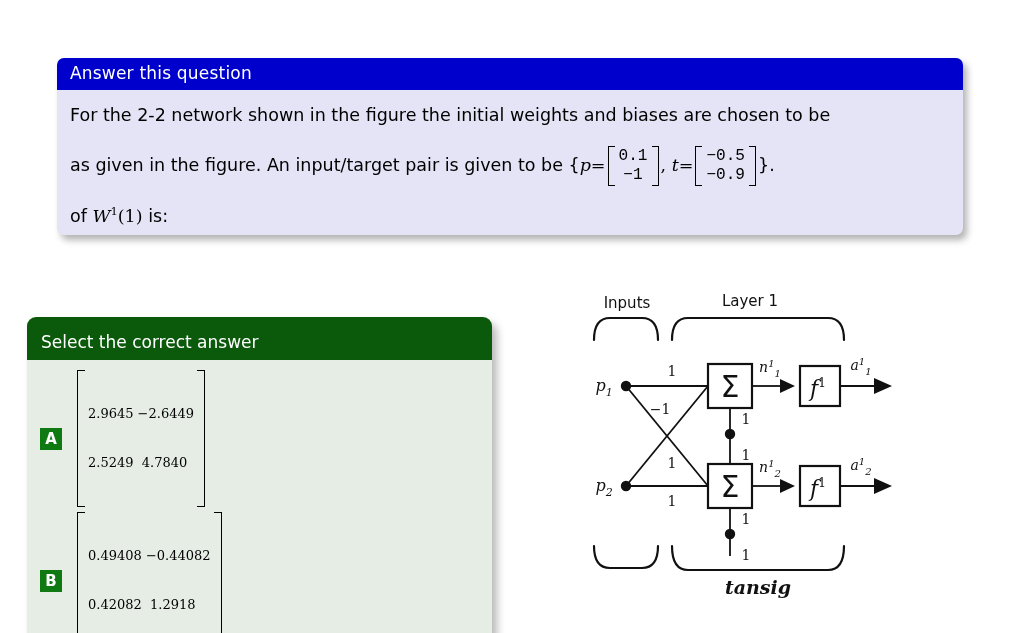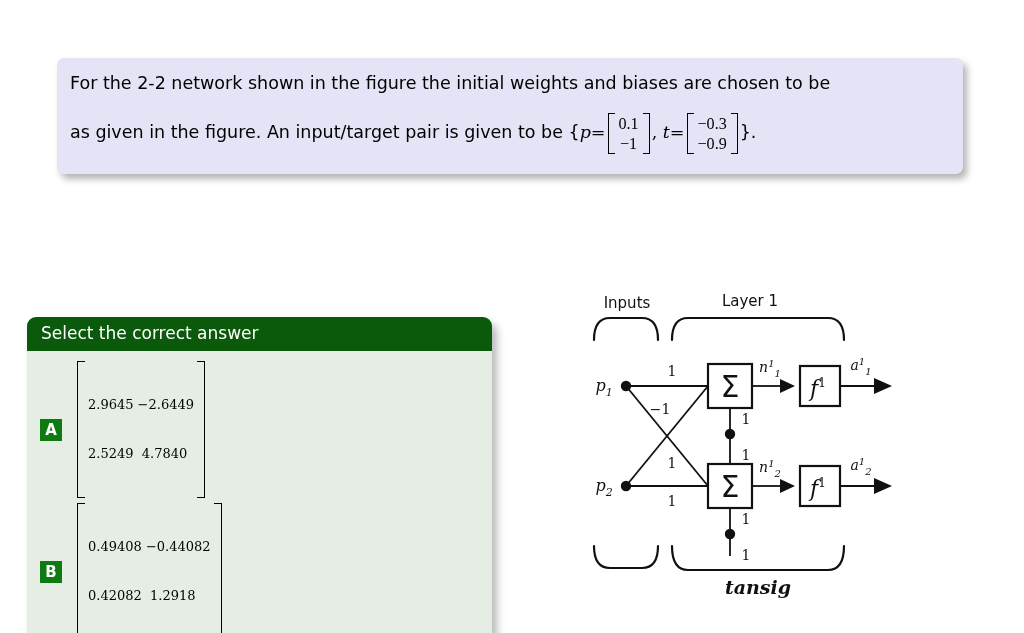--- a/index.html
+++ b/index.html
@@ -55,21 +55,21 @@
     vertical-align: super;
   }
 
   
   .vec {
     display: inline-block;
     vertical-align: middle;
     position: relative;
     padding: 1px 9px;
     margin: 16px 2px;
-    font-family: Liberation Serif, serif;
+    font-family: Liberation Mono, monospace;
     font-size: 0.92em;
     line-height: 1.2;
     text-align: center;
   }
   .vec::before, .vec::after {
     content: "";
     position: absolute;
     top: 0; bottom: 0;
     width: 6px;
     border-top: 1.6px solid #000;
@@ -87,21 +87,21 @@
     width: 465px;
     border-radius: 9px;
     overflow: hidden;
     box-shadow: 5px 6px 8px rgba(0,0,0,0.28);
     background: #e5ede5;
   }
   #answers-panel .panel-title {
     background: #0b5a0b;
     color: #ffffff;
     font-size: 17px;
-    padding: 6px 0 7px 14px;
+    padding: 15px 0 7px 14px;
     line-height: 1.25;
   }
   #answers-panel .panel-body {
     padding: 10px 10px 18px 10px;
   }
   .answer-row {
     display: flex;
     align-items: center;
     margin-bottom: 5px;
   }
@@ -148,30 +148,34 @@
     top: 288px;
     width: 320px;
     height: 320px;
   }
   #network-figure svg { display: block; }
 </style>
 </head>
 <body>
 
 <div id="question-panel">
+  <div class="panel-title">Answer this question</div>
   <div class="panel-body">
 
     <div class="qline">For the 2-2 network shown in the figure the initial weights and biases are chosen to be</div>
 
     <div class="qline l2">
       <span>as given in the figure. An input/target pair is given to be {</span><span class="mi">p</span><span class="mn">=</span><span class="vec"><span class="row">0.1</span><span class="row">−1</span></span><span class="mn">,</span>
-      <span class="mi">t</span><span class="mn">=</span><span class="vec"><span class="row">−0.3</span><span class="row">−0.9</span></span><span>}.</span>
-    </div>
-
-
+      <span class="mi">t</span><span class="mn">=</span><span class="vec"><span class="row">−0.5</span><span class="row">−0.9</span></span><span>}.</span>
+    </div>
+
+
+    <div class="qline">
+      <span>of </span><span class="mi">W</span><span class="sup1">1</span><span class="mn">(1)</span><span> is:</span>
+    </div>
 
   </div>
 </div>
 
 <div id="answers-panel">
   <div class="panel-title">Select the correct answer</div>
   <div class="panel-body">
 
     <div class="answer-row">
       <div class="answer-badge">A</div>

